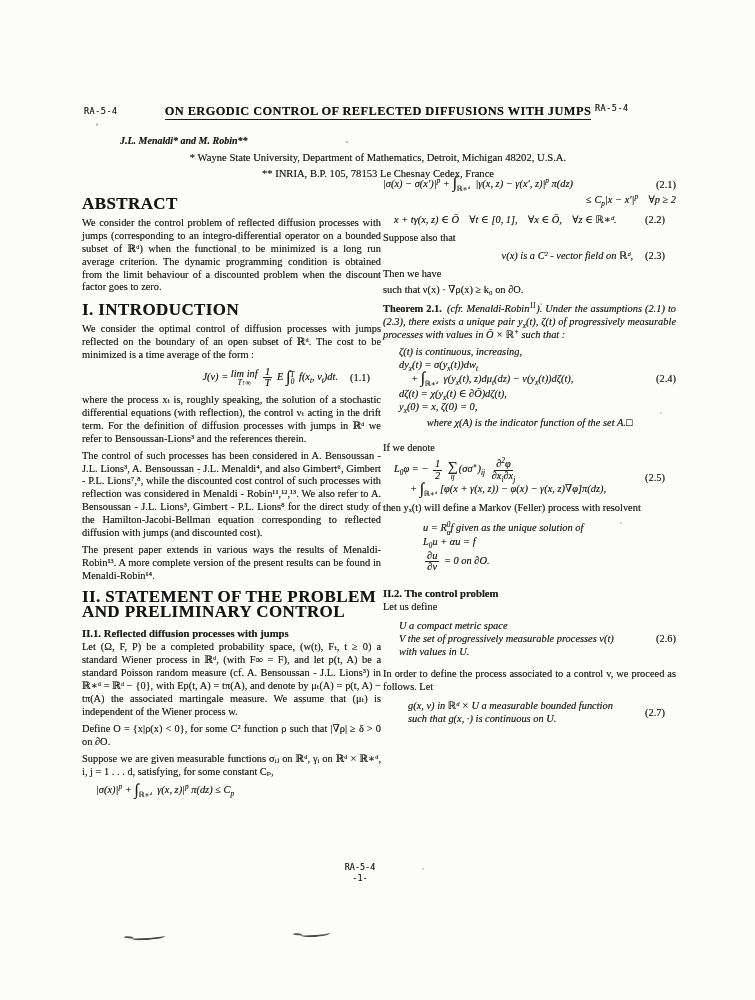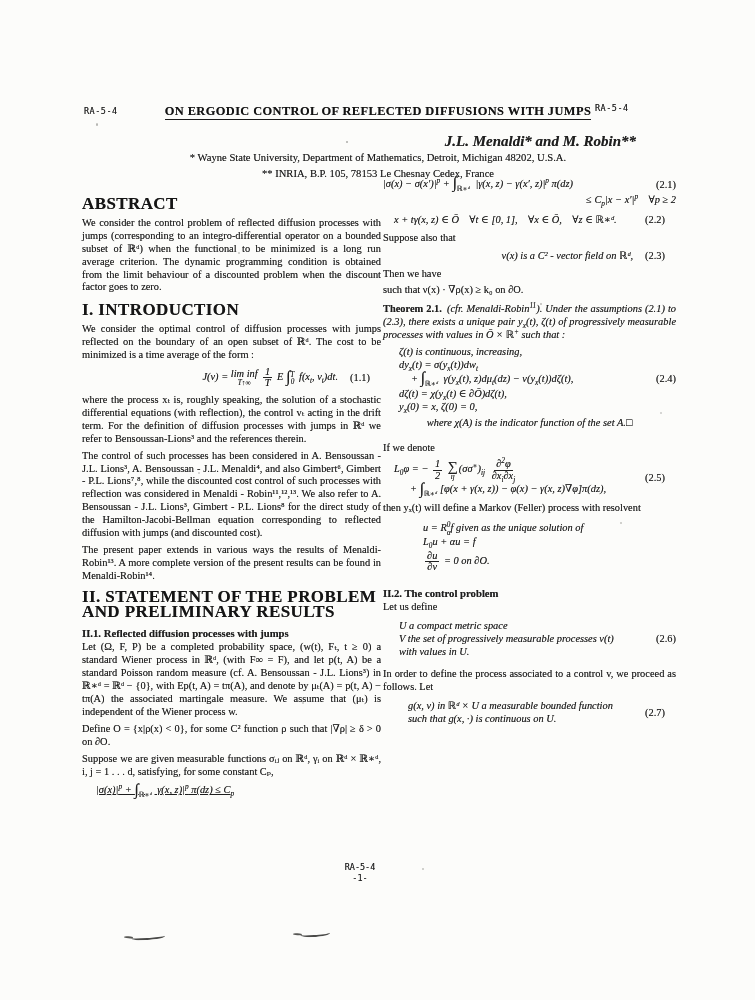--- a/index.html
+++ b/index.html
@@ -9,21 +9,21 @@
     font-family:"Liberation Serif","DejaVu Serif","DejaVu Sans",serif;
     font-size:10.4px;line-height:12.9px;
     text-shadow:0 0 0.45px rgba(30,30,30,0.6);
   }
   .corner{position:absolute;font-family:"DejaVu Sans Mono","Liberation Mono",monospace;font-size:8.5px;letter-spacing:0.5px;color:#222;}
   .corner.tl{left:84px;top:105px;}
   .corner.tr{left:595px;top:102px;}
   .title{position:absolute;left:120px;width:516px;top:105px;text-align:center;
     font-weight:bold;font-size:12.4px;letter-spacing:0.4px;color:#141414;}
   .title span{display:inline-block;border-bottom:1.5px solid #1a1a1a;padding-bottom:1.5px;}
-  .authors{position:absolute;left:120px;width:516px;top:135px;text-align:right;font-style:italic;font-size:15px;font-weight:bold;}
+  .authors{position:absolute;left:120px;width:516px;top:135px;text-align:left;font-style:italic;font-size:10px;font-weight:bold;}
   .aff{position:absolute;left:80px;width:596px;text-align:center;font-size:10.6px;}
   .aff1{top:152px;}
   .aff2{top:168px;}
 
   .col{position:absolute;}
   .col-left{left:82px;top:198px;width:299px;}
   .col-right{left:383px;top:178px;width:293px;}
 
   .chead{text-align:left;font-weight:bold;font-size:17px;letter-spacing:0.4px;color:#151515;margin:0 0 6px 0;}
   .subhead{font-weight:bold;font-size:10.7px;margin:9px 0 1px 0;}
@@ -93,28 +93,28 @@
             <span>0</span>
           </span> f(x<sub>t</sub>, v<sub>t</sub>)dt.</div>
       <div class="eqnum">(1.1)</div>
     </div>
 
     <p class="para">where the process xₜ is, roughly speaking, the solution of a stochastic differential equations (with reflection), the control vₜ acting in the drift term. For the definition of diffusion processes with jumps in ℝᵈ we refer to Bensoussan-Lions³ and the references therein.</p>
     <p class="para">The control of such processes has been considered in A. Bensoussan - J.L. Lions³, A. Bensoussan - J.L. Menaldi⁴, and also Gimbert⁶, Gimbert - P.L. Lions⁷,⁸, while the discounted cost control of such processes with reflection was considered in Menaldi - Robin¹¹,¹²,¹³. We also refer to A. Bensoussan - J.L. Lions³, Gimbert - P.L. Lions⁸ for the direct study of the Hamilton-Jacobi-Bellman equation corresponding to reflected diffusion with jumps (and discounted cost).</p>
     <p class="para">The present paper extends in various ways the results of Menaldi-Robin¹³. A more complete version of the present results can be found in Menaldi-Robin¹⁴.</p>
 
     <div class="chead mt8" style="margin-bottom:2px;">II. STATEMENT OF THE PROBLEM</div>
-    <div class="chead">AND PRELIMINARY RESULTS</div>
+    <div class="chead">AND PRELIMINARY CONTROL</div>
 
     <div class="subhead">II.1. Reflected diffusion processes with jumps</div>
     <p class="para">Let (Ω, F, P) be a completed probability space, (w(t), Fₜ, t ≥ 0) a standard Wiener process in ℝᵈ, (with F∞ = F), and let p(t, A) be a standard Poisson random measure (cf. A. Bensoussan - J.L. Lions³) in ℝ∗ᵈ = ℝᵈ − {0}, with Ep(t, A) = tπ(A), and denote by μₜ(A) = p(t, A) − tπ(A) the associated martingale measure. We assume that (μₜ) is independent of the Wiener process w.</p>
     <p class="para">Define O = {x|ρ(x) &lt; 0}, for some C² function ρ such that |∇ρ| ≥ δ &gt; 0 on ∂O.</p>
     <p class="para">Suppose we are given measurable functions σᵢⱼ on ℝᵈ, γᵢ on ℝᵈ × ℝ∗ᵈ, i, j = 1 . . . d, satisfying, for some constant Cₚ,</p>
 
-    <div class="eq ind14" style="margin-top:6px;text-decoration:underline;">|σ(x)|<sup>p</sup> + <span class="bigint">∫</span><span class="isub">ℝ∗ᵈ</span> γ(x, z)|<sup>p</sup> π(dz) ≤ C<sub>p</sub></div>
+    <div class="eq ind14" style="margin-top:6px;">|σ(x)|<sup>p</sup> + <span class="bigint">∫</span><span class="isub">ℝ∗ᵈ</span> γ(x, z)|<sup>p</sup> π(dz) ≤ C<sub>p</sub></div>
   </div>
 
   <div class="col col-right">
     <div>
       <div class="eqrow" style="margin:0 0 2px 0;">
         <div class="eqbody eq">|σ(x) − σ(x′)|<sup>p</sup> + <span class="bigint">∫</span><span class="isub">ℝ∗ᵈ</span> |γ(x, z) − γ(x′, z)|<sup>p</sup> π(dz)</div>
         <div class="eqnum">(2.1)</div>
       </div>
       <div class="eq center" style="margin-bottom:7px;">≤ C<sub>p</sub>|x − x′|<sup>p</sup> ∀p ≥ 2</div>
     </div>

